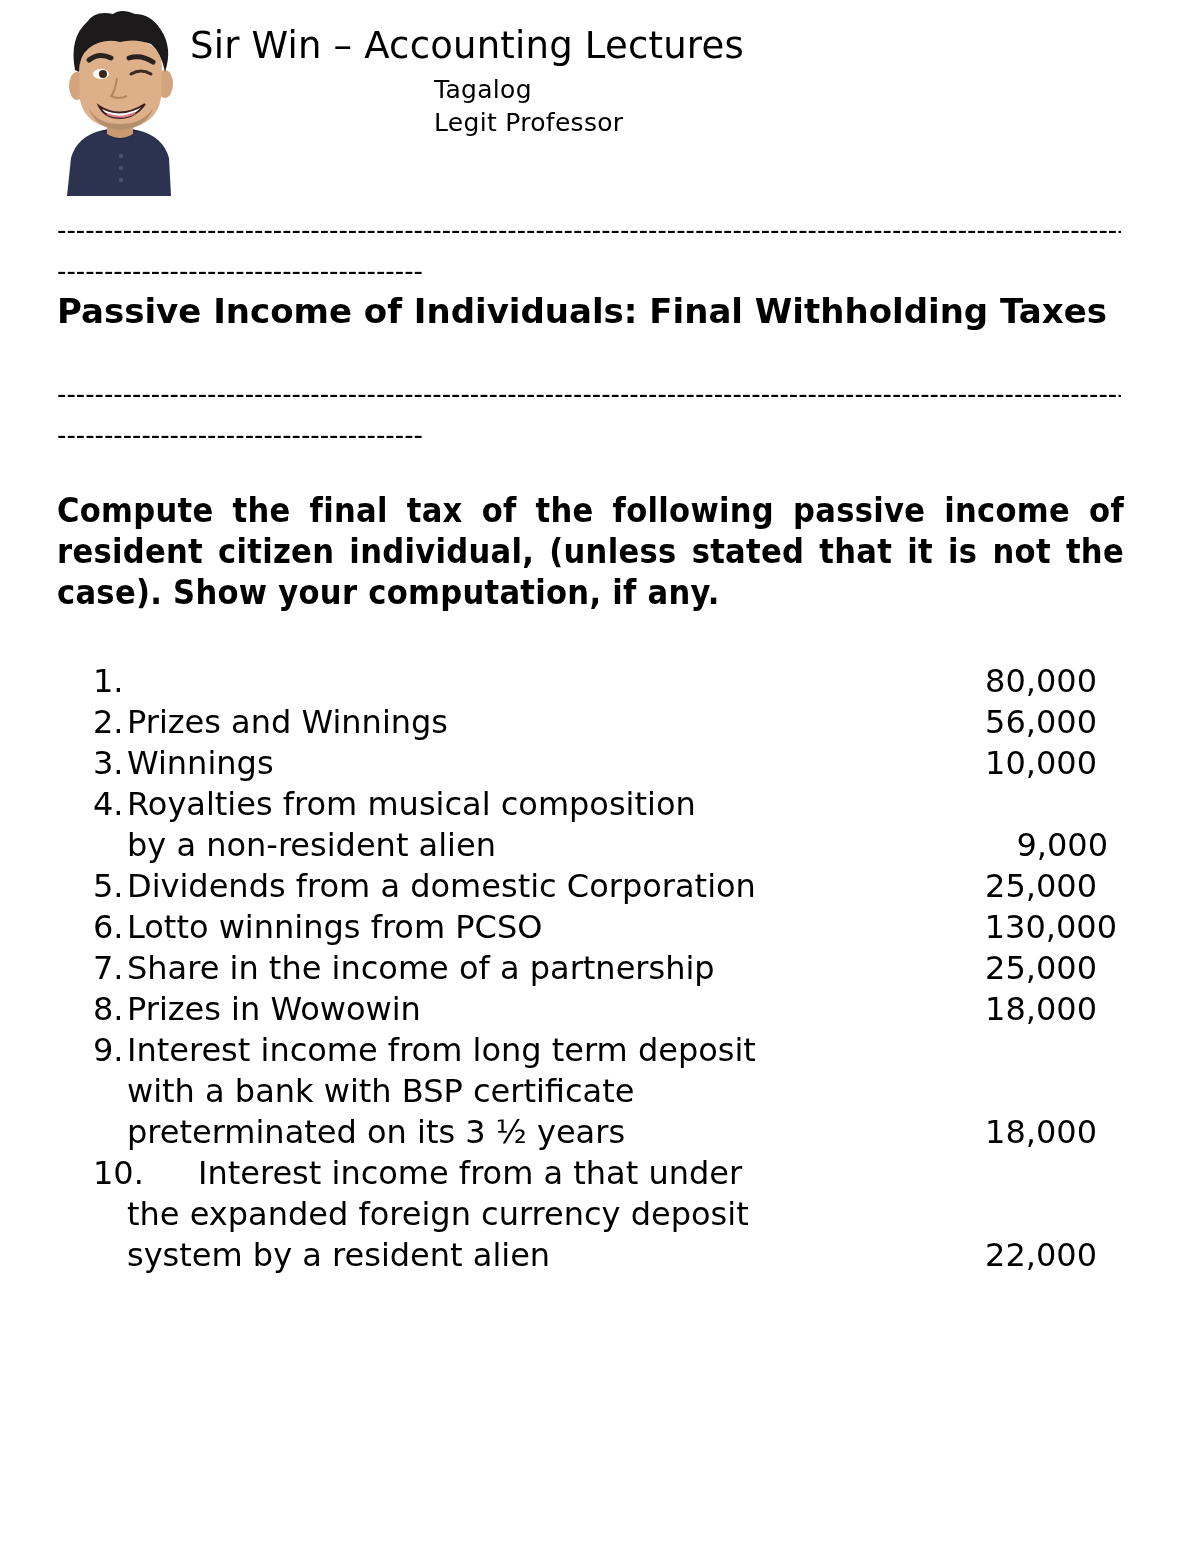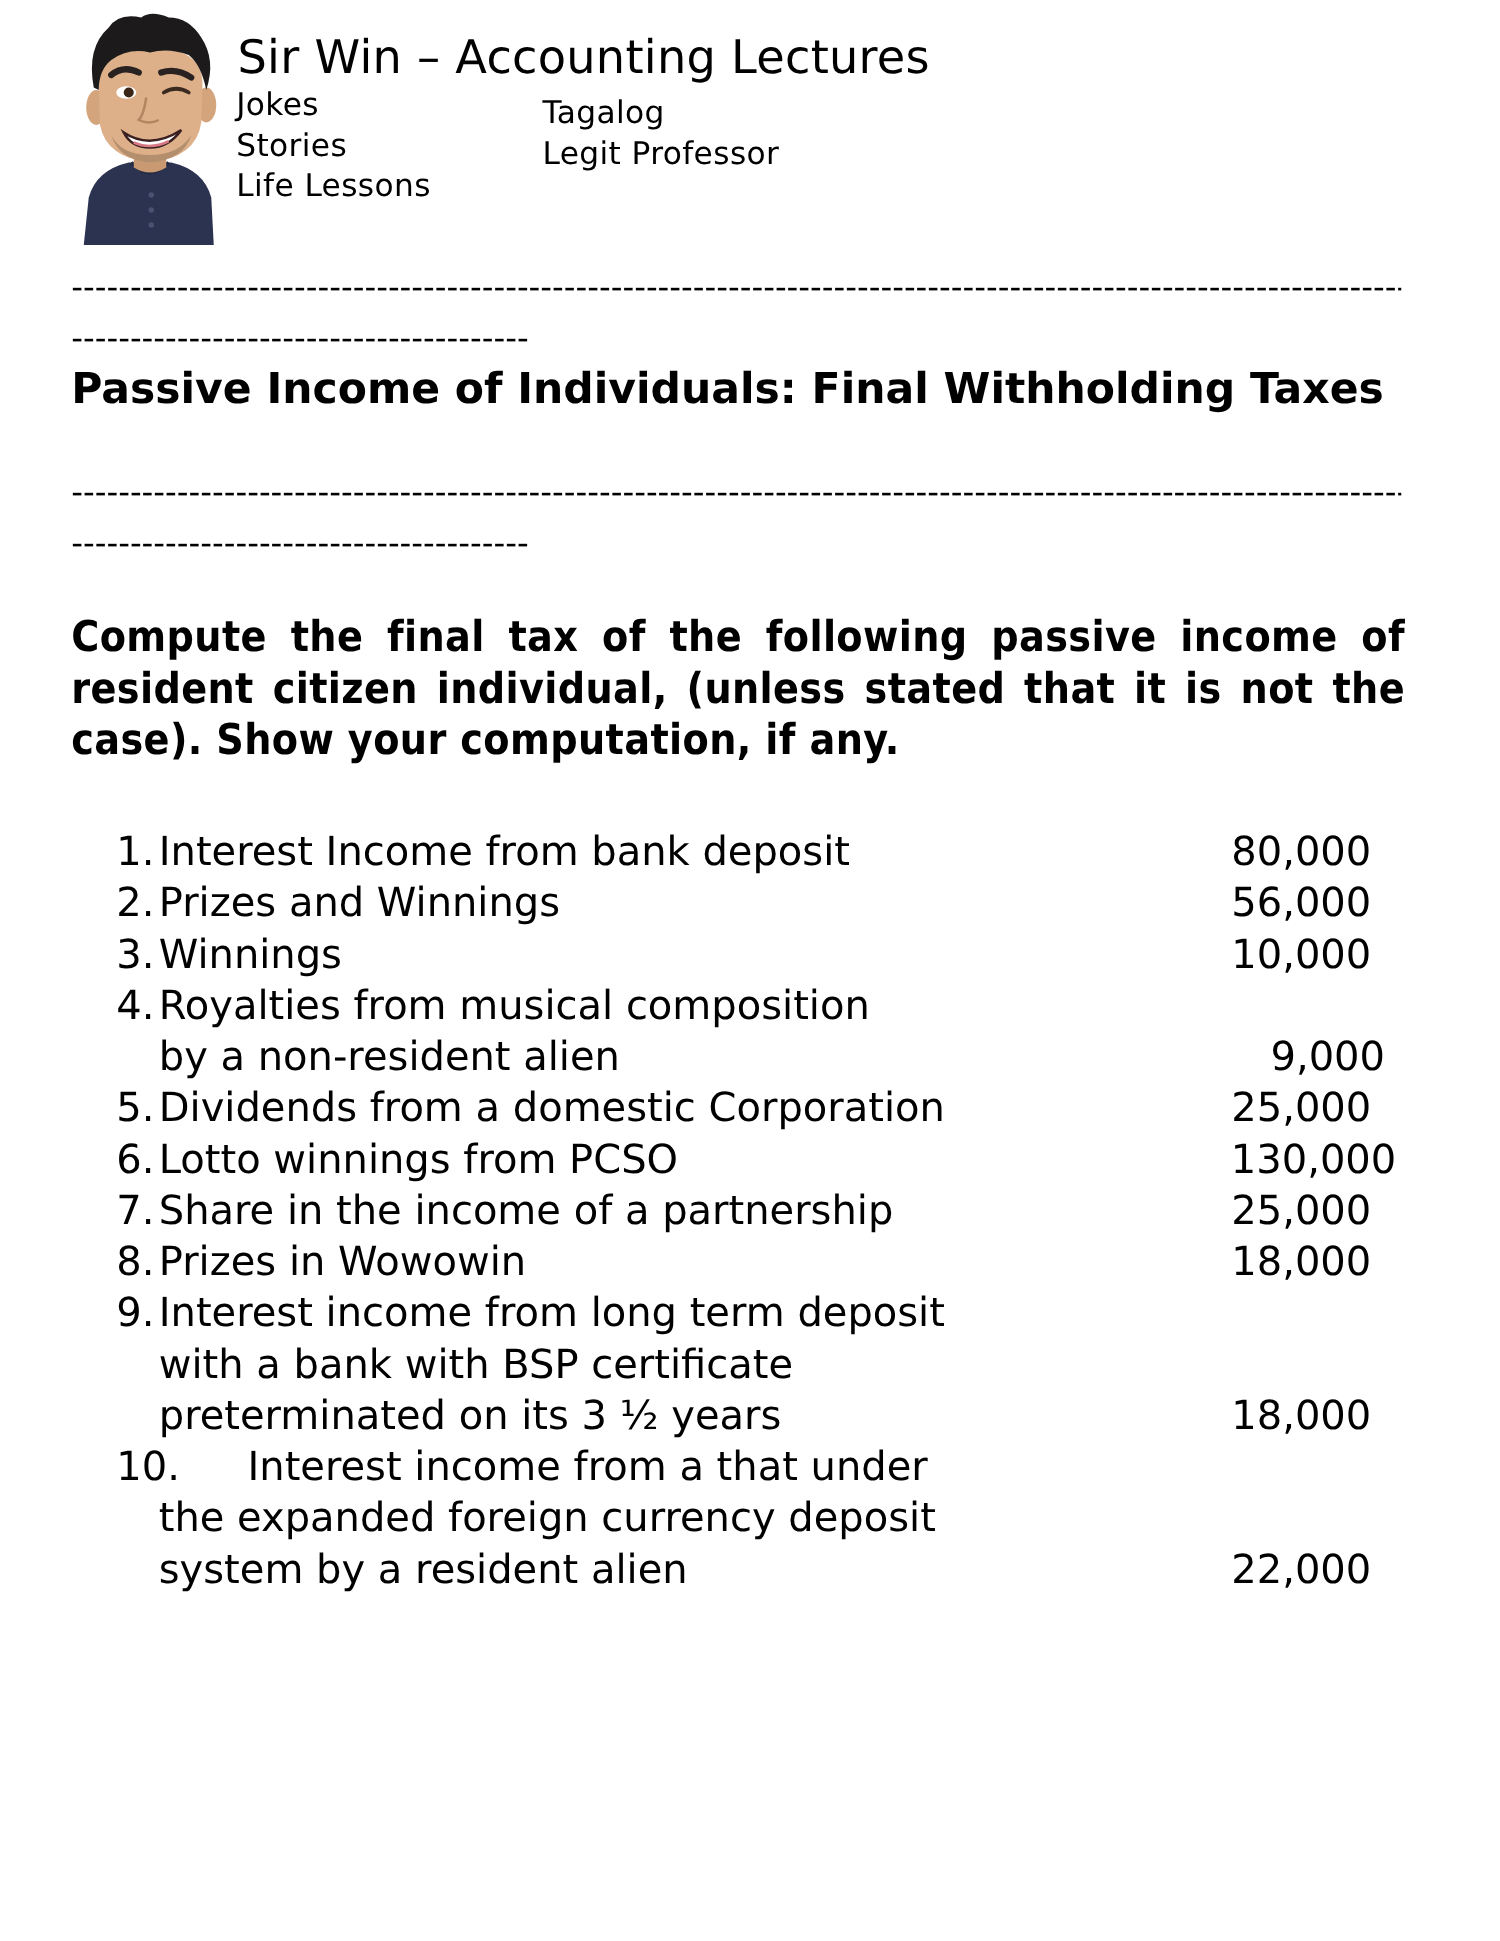--- a/index.html
+++ b/index.html
@@ -181,25 +181,20 @@
 
         <path d="M52 70 Q50 84 46 88 Q54 92 62 88" stroke="#b58562" stroke-width="2" fill="none"></path>
 
         <path d="M34 98 Q55 112 80 96 Q70 110 55 110 Q40 110 34 98 Z" fill="#ffffff" stroke="#3a2020" stroke-width="2"></path>
         <path d="M42 106 Q55 112 70 105" stroke="#d77a86" stroke-width="2" fill="none"></path>
       </svg>
     </div>
 
     <div class="brand-title">Sir Win – Accounting Lectures</div>
 
-    <div class="tags-col left">
-      <div>Jokes</div>
-      <div>Stories</div>
-      <div>Life Lessons</div>
-    </div>
     <div class="tags-col right">
       <div>Tagalog</div>
       <div>Legit Professor</div>
     </div>
   </div>
 
   <div class="sep sep-1">
     <span class="dash-row full">----------------------------------------------------------------------------------------------------------------------------------------------</span>
     <span class="dash-row part">------------------------------------------------------</span>
   </div>
@@ -211,21 +206,20 @@
     <span class="dash-row part">------------------------------------------------------</span>
   </div>
 
   <div class="instructions">Compute the final tax of the following passive income of resident citizen individual, (unless stated that it is not the case). Show your computation, if any.</div>
 
   <div class="items">
 
     <div class="item">
       <div class="item-line first">
         <span class="item-num">1.</span>
-        <span class="item-text">Interest Income from bank deposit</span>
         <span class="item-amount">80,000</span>
       </div>
     </div>
 
     <div class="item">
       <div class="item-line first">
         <span class="item-num">2.</span>
         <span class="item-text">Prizes and Winnings</span>
         <span class="item-amount">56,000</span>
       </div>

